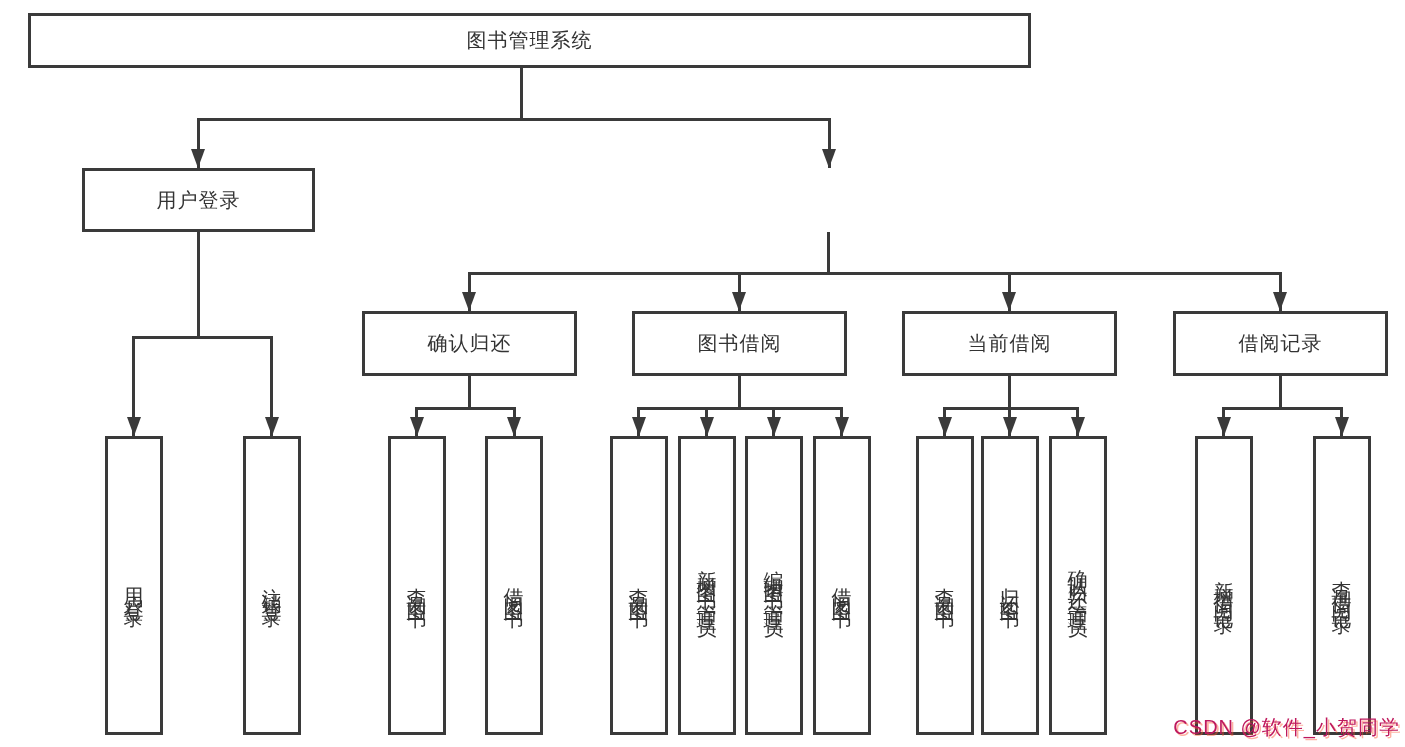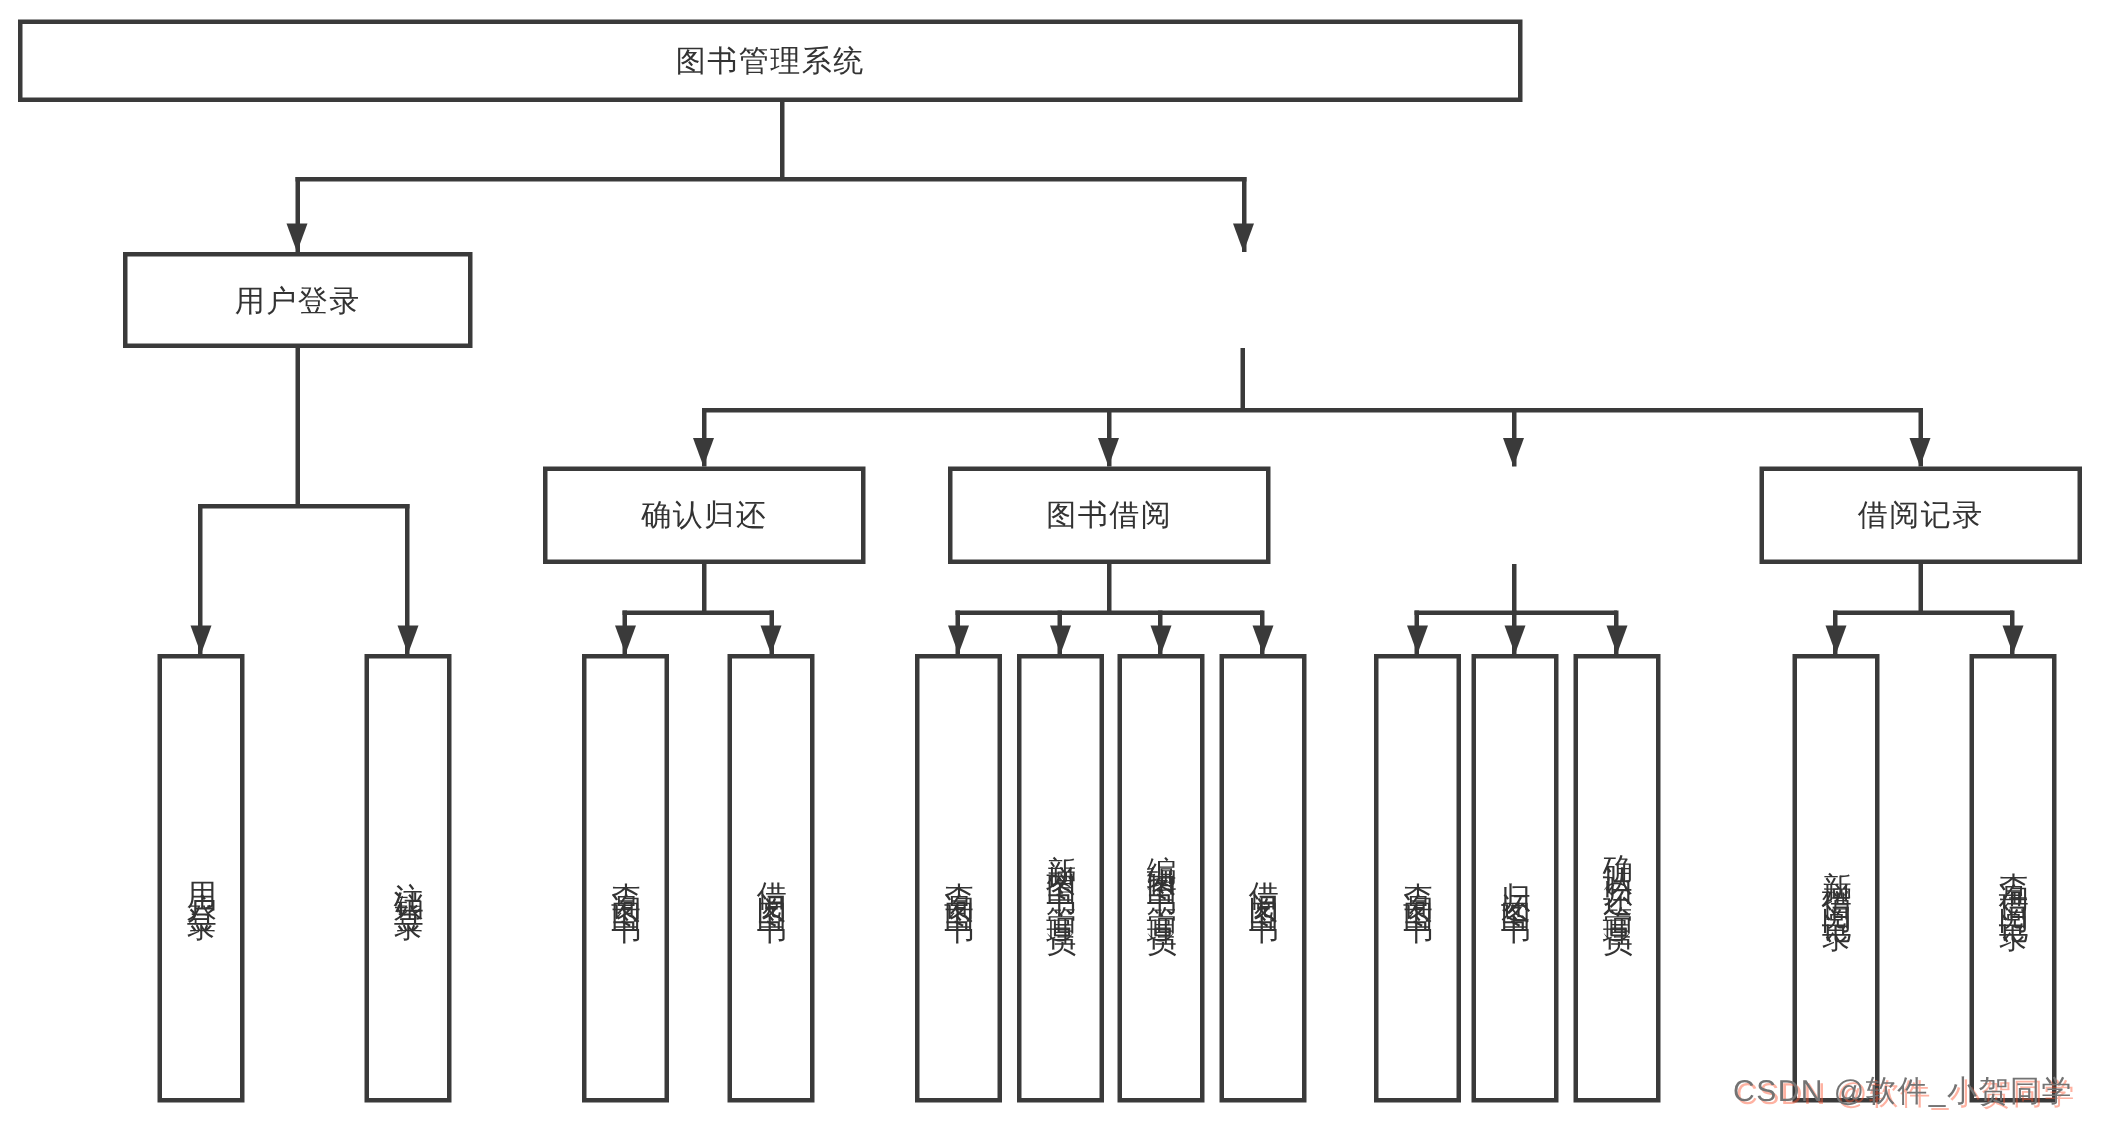--- a/index.html
+++ b/index.html
@@ -7,39 +7,39 @@
     width:1405px;height:747px;position:relative;background:#ffffff;
     font-family:"Liberation Sans","DejaVu Sans",sans-serif;
     overflow:hidden;
   }
   .canvas{position:absolute;left:0;top:0;width:1405px;height:747px;}
   .box{
     position:absolute;box-sizing:border-box;background:#ffffff;
     border:3px solid #3a3a3a;display:flex;align-items:center;justify-content:center;
     color:#333333;font-size:20px;letter-spacing:1px;
   }
-  .root{left:12px;top:13px;width:1003px;height:55px;}
+  .root{left:28px;top:13px;width:1003px;height:55px;}
   .lvl2-a{left:82px;top:168px;width:233px;height:64px;}
   .lvl2-b{left:712px;top:168px;width:233px;height:64px;}
   .lvl3{top:311px;width:215px;height:65px;}
   .g1{left:362px;} .g2{left:632px;} .g3{left:902px;} .g4{left:1173px;}
   .leaf{top:436px;width:58px;height:299px;}
   .leaf span{
     writing-mode:vertical-rl;text-orientation:mixed;
     font-size:20px;letter-spacing:7px;line-height:1.0;white-space:nowrap;
   }
   .vline{position:absolute;width:3px;background:#3a3a3a;}
   .hline{position:absolute;height:3px;background:#3a3a3a;}
   .arrow{
     position:absolute;width:0;height:0;
     border-left:7px solid transparent;border-right:7px solid transparent;
     border-top:19px solid #3a3a3a;
   }
   .watermark{
-    position:absolute;top:714px;right:23px;font-size:20px;color:#737373;
+    position:absolute;top:714px;right:5px;font-size:20px;color:#be185d;
     letter-spacing:1px;text-shadow:2px 2px 0 rgba(252,85,49,0.45);
     white-space:nowrap;
   }
 </style>
 </head>
 <body>
 
 <div class="canvas">
 
   <div class="box root">
@@ -48,20 +48,23 @@
 
   <div class="box lvl2-a">
     <span>用户登录</span>
   </div>
 
   <div class="box lvl3 g1">
     <span>确认归还</span>
   </div>
   <div class="box lvl3 g2">
     <span>图书借阅</span>
+  </div>
+  <div class="box lvl3 g3">
+    <span>当前借阅</span>
   </div>
   <div class="box lvl3 g4">
     <span>借阅记录</span>
   </div>
 
   <div class="box leaf" style="left:105px;">
     <span>用户登录</span>
   </div>
   <div class="box leaf" style="left:243px;">
     <span>注销登录</span>

